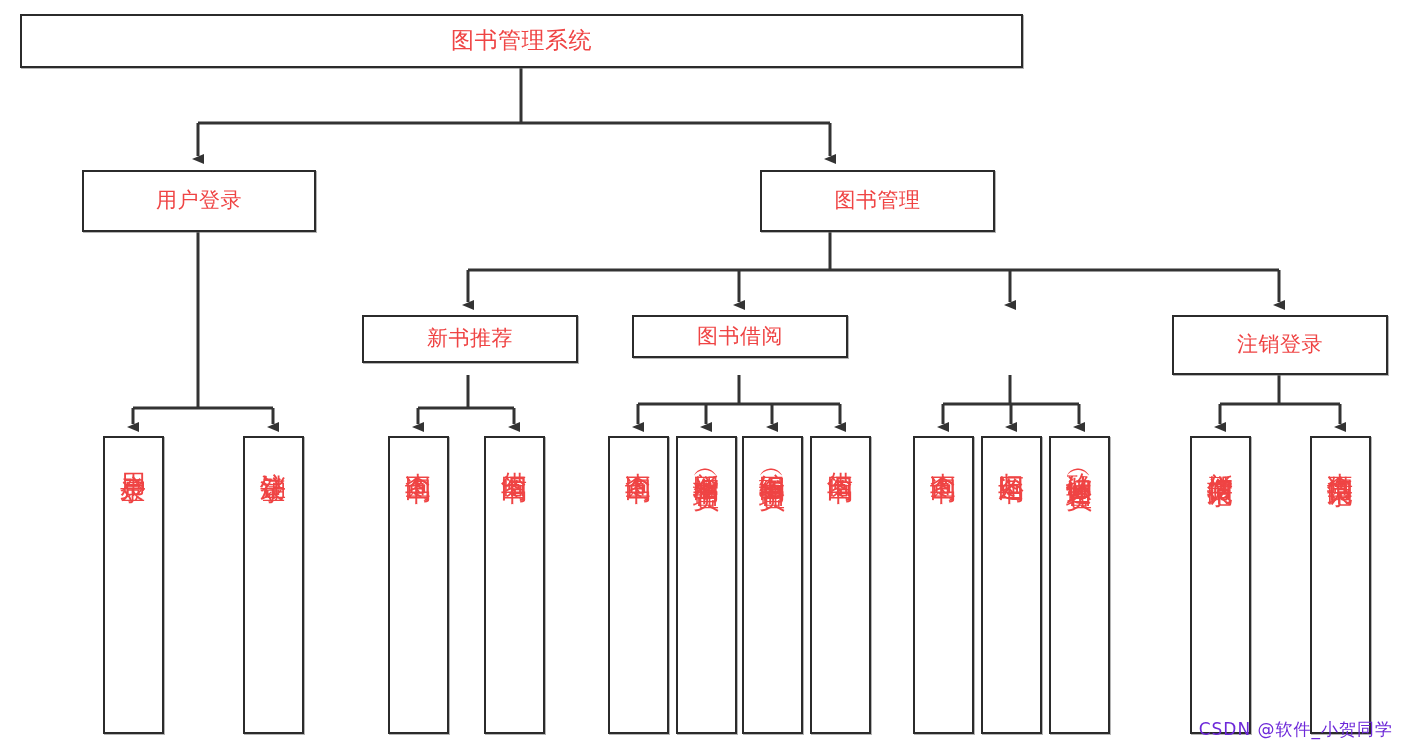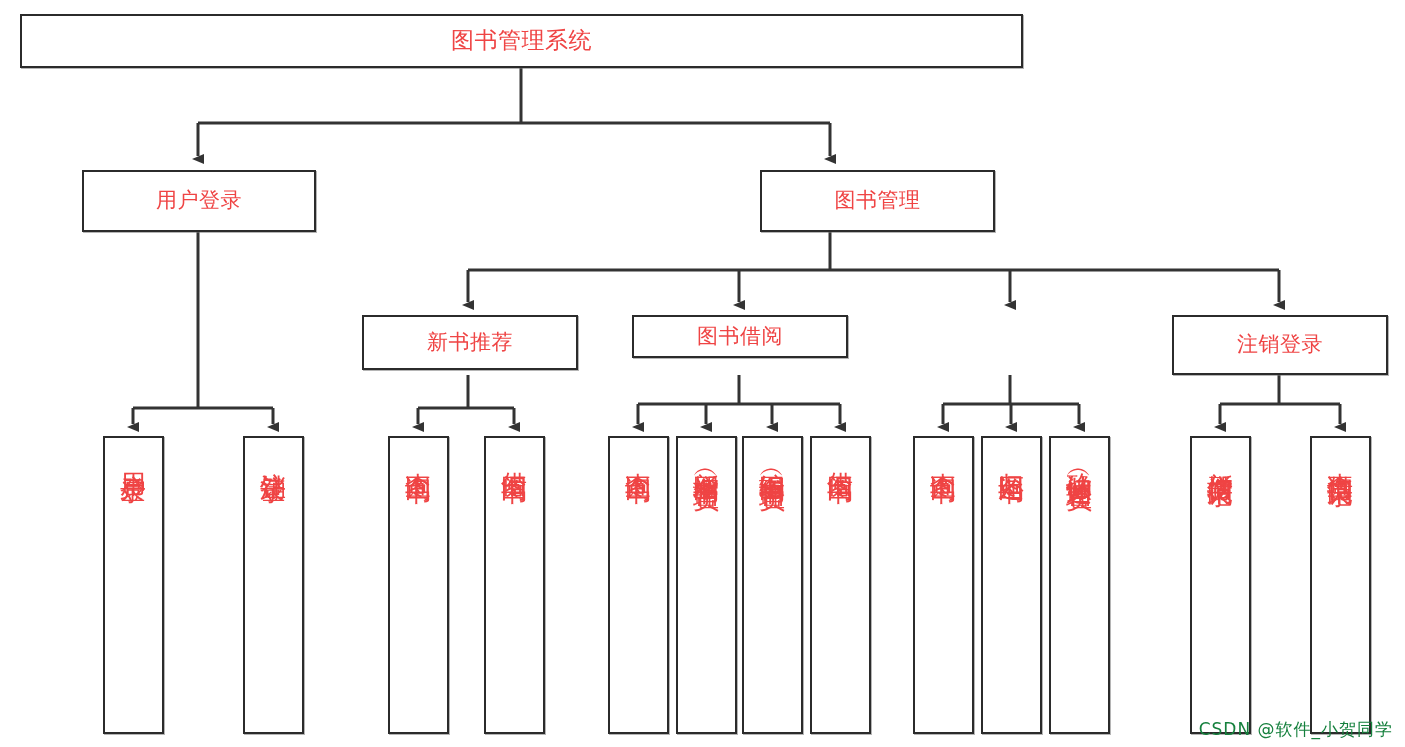--- a/index.html
+++ b/index.html
@@ -66,21 +66,21 @@
     line-height: 1.0;
     letter-spacing: 2px;
     white-space: nowrap;
   }
   
   #watermark {
     position: absolute;
     right: 12px;
     bottom: 6px;
     font-size: 17px;
-    color: #15803d;
+    color: #6d28d9;
     letter-spacing: 1px;
     white-space: nowrap;
   }
 </style>
 </head>
 <body>
 
 <div id="canvas">
 
   <svg id="connectors" viewBox="0 0 1405 747" xmlns="http://www.w3.org/2000/svg">
@@ -150,21 +150,21 @@
     <span class="label">图书管理系统</span>
   </div>
 
   <div class="node branch" style="left: 82px; top: 170px; width: 234px; height: 62px;">
     <span class="label">用户登录</span>
   </div>
   <div class="node branch" style="left: 712px; top: 170px; width: 235px; height: 62px; margin-left: 48px;">
     <span class="label">图书管理</span>
   </div>
 
-  <div class="node branch" style="left: 362px; top: 315px; width: 216px; height: 55px;">
+  <div class="node branch" style="left: 362px; top: 315px; width: 216px; height: 48px;">
     <span class="label">新书推荐</span>
   </div>
   <div class="node branch" style="left: 632px; top: 315px; width: 216px; height: 43px;">
     <span class="label">图书借阅</span>
   </div>
   <div class="node branch" style="left: 1172px; top: 315px; width: 216px; height: 60px;">
     <span class="label">注销登录</span>
   </div>
 
   <div class="node leaf" style="left: 103px; top: 436px; width: 61px; height: 298px;">

